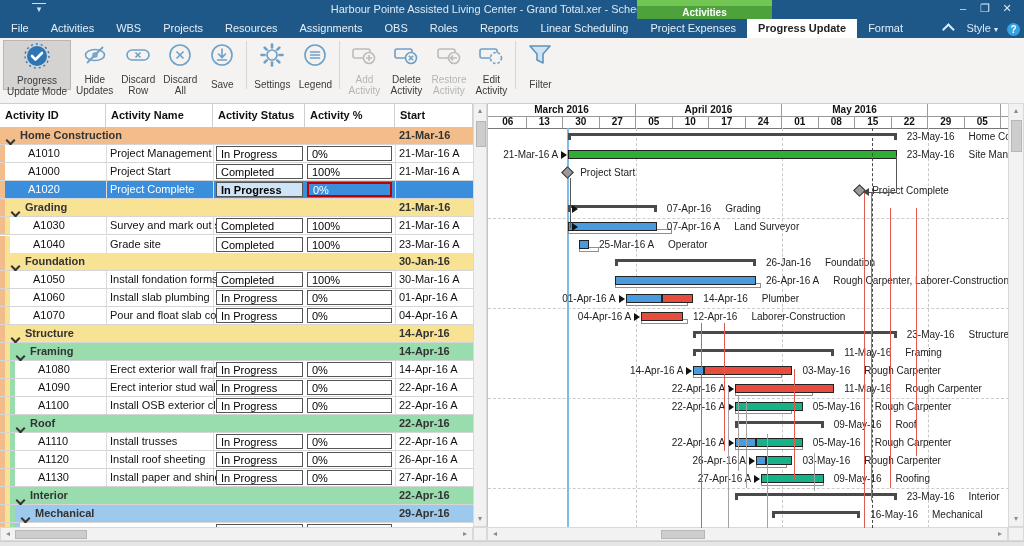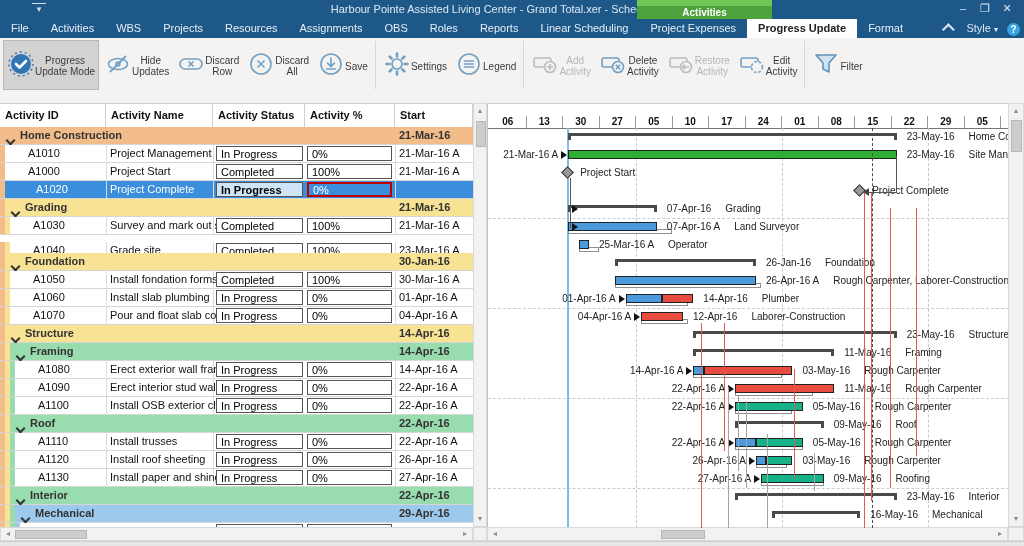--- a/index.html
+++ b/index.html
@@ -17,21 +17,21 @@
   
   .tabsrow{left:0;top:19px;width:1024px;height:19px;background:#1d5888;display:flex;align-items:stretch;}
   .tab{color:#e6eef6;font-size:11px;padding:0 11px;line-height:19px;white-space:nowrap;}
   .tab.sel{background:#fff;color:#222;font-weight:bold;}
   .tabs-right{right:4px;top:19px;height:19px;color:#dce9f5;font-size:11px;line-height:19px;}
   .tabs-right .chev-up{display:inline-block;width:7px;height:7px;border-left:2px solid #dce9f5;border-top:2px solid #dce9f5;transform:rotate(45deg) translateY(3px);margin-right:8px;}
   .helpq{display:inline-block;width:13px;height:13px;border-radius:50%;background:#35a3e0;color:#fff;text-align:center;line-height:13px;font-size:10px;font-weight:bold;margin-left:6px;vertical-align:middle;}
   
   .ribbon{left:0;top:38px;width:1024px;height:65px;background:#f4f3f2;border-bottom:1px solid #d0cecd;}
   .rbar{position:absolute;left:2px;top:2px;height:50px;display:flex;align-items:stretch;}
-  .rbtn{display:flex;flex-direction:row;align-items:center;justify-content:space-between;padding:1px 3px 0 3px;margin:0 1px;min-width:34px;}
+  .rbtn{display:flex;flex-direction:column;align-items:center;justify-content:space-between;padding:1px 3px 0 3px;margin:0 1px;min-width:34px;}
   .rbtn .ric{width:28px;height:28px;}
   .rbtn .rlab{font-size:10px;line-height:11px;text-align:center;color:#3b3b3b;white-space:pre-line;margin-top:1px;}
   .rbtn.active{background:#d5d3d1;border:1px solid #b9b7b5;}
   .rbtn.disabled .rlab{color:#b5b5b5;}
   .rdiv{width:1px;background:#d8d6d4;margin:1px 3px;}
   .rgrouplab{top:88px;left:140px;width:140px;text-align:center;font-size:10px;color:#6f6f6f;}
   
   .tblpane{left:0;top:103px;width:473px;height:424px;background:#fff;border-top:1px solid #d0cecd;overflow:hidden;}
   .thead{position:absolute;left:0;top:0;width:473px;height:23px;background:#fff;border-bottom:1px solid #8f8f8f;}
   .thead .hc{position:absolute;top:0;height:23px;font-size:11px;font-weight:bold;color:#111;line-height:23px;padding-left:5px;border-right:1px solid #cfcfcf;box-sizing:border-box;}
@@ -257,21 +257,21 @@
           <div class="cellbox" style="left: 216px; width: 87px;">Completed</div>
           <div class="cellbox" style="left: 307px; width: 85px;">100%</div>
           <div class="abs" style="left: 399px; top: 0px; color: rgb(17, 17, 17);">21-Mar-16 A</div>
         </div>
         <div class="trow" style="top: 77px;">
           <div class="abs" style="inset: 0px; background: rgb(58, 142, 220);"></div>
           <div class="strip" style="left: 0px; background: rgb(243, 189, 139);"></div>
           <div class="colline" style="left: 106px;"></div>
           <div class="colline" style="left: 213px;"></div>
           <div class="colline" style="left: 395px;"></div>
-          <div class="abs" style="left: 28px; top: 0px; color: rgb(255, 255, 255); margin-left: 8px;">A1020</div>
+          <div class="abs" style="left: 28px; top: 0px; color: rgb(255, 255, 255);">A1020</div>
           <div class="abs" style="left: 110px; top: 0px; color: rgb(255, 255, 255); white-space: nowrap;">Project Complete</div>
           <div class="cellbox" style="left: 216px; width: 87px; background: rgb(207, 228, 247); font-weight: bold; border-width: 1px;">In Progress</div>
           <div class="cellbox" style="left: 307px; width: 85px; background: transparent; color: rgb(255, 255, 255); border: 2px solid rgb(192, 0, 0); line-height: 12px;">0%</div>
           <div class="abs" style="left: 399px; top: 0px; color: rgb(255, 255, 255);"></div>
         </div>
         <div class="trow" style="top: 95px;">
           <div class="abs" style="inset: 0px 0px 0px 5px; background: rgb(248, 226, 148);"></div>
           <div class="strip" style="left: 0px; background: rgb(243, 189, 139);"></div>
           <div class="abs" style="left: 12px; top: 5px;"><span class="chev"></span></div>
           <div class="abs" style="left: 25px; top: 0px; white-space: nowrap;"><span class="grp-name">Grading</span></div>
@@ -282,21 +282,21 @@
           <div class="strip" style="left: 5px; background: rgb(248, 226, 148);"></div>
           <div class="colline" style="left: 106px;"></div>
           <div class="colline" style="left: 213px;"></div>
           <div class="colline" style="left: 395px;"></div>
           <div class="abs" style="left: 33px; top: 0px; color: rgb(17, 17, 17);">A1030</div>
           <div class="abs" style="left: 110px; top: 0px; color: rgb(17, 17, 17); white-space: nowrap;">Survey and mark out site</div>
           <div class="cellbox" style="left: 216px; width: 87px;">Completed</div>
           <div class="cellbox" style="left: 307px; width: 85px;">100%</div>
           <div class="abs" style="left: 399px; top: 0px; color: rgb(17, 17, 17);">21-Mar-16 A</div>
         </div>
-        <div class="trow" style="top: 138px; padding-left: 12px;">
+        <div class="trow" style="top: 132px; padding-left: 12px;">
           <div class="strip" style="left: 0px; background: rgb(243, 189, 139);"></div>
           <div class="strip" style="left: 5px; background: rgb(248, 226, 148);"></div>
           <div class="colline" style="left: 106px;"></div>
           <div class="colline" style="left: 213px;"></div>
           <div class="colline" style="left: 395px;"></div>
           <div class="abs" style="left: 33px; top: 0px; color: rgb(17, 17, 17);">A1040</div>
           <div class="abs" style="left: 110px; top: 0px; color: rgb(17, 17, 17); white-space: nowrap;">Grade site</div>
           <div class="cellbox" style="left: 216px; width: 87px;">Completed</div>
           <div class="cellbox" style="left: 307px; width: 85px;">100%</div>
           <div class="abs" style="left: 399px; top: 0px; color: rgb(17, 17, 17);">23-Mar-16 A</div>
@@ -473,20 +473,26 @@
       </div>
   </div>
 
   <div class="abs sb" style="left:473px;top:103px;width:14px;height:424px;">
     <div class="ar" style="top:1px;left:0;">▴</div>
     <div class="thumb" style="left:2px;top:17px;width:10px;height:26px;"></div>
     <div class="ar" style="bottom:1px;left:0;">▾</div>
   </div>
 
   <div class="abs gpane">
+    <div class="gmonths" id="gmonths">
+        <div class="gm" style="left: 0px; width: 148px;">March 2016</div>
+        <div class="gm" style="left: 148px; width: 146px;">April 2016</div>
+        <div class="gm" style="left: 294px; width: 146px;">May 2016</div>
+        <div class="gm" style="left: 440px; width: 73px;"></div>
+      </div>
     <div class="gweeks" id="gweeks">
         <div class="gw" style="left: 2px; width: 36.5px;">06</div>
         <div class="gw" style="left: 38.5px; width: 36.5px;">13</div>
         <div class="gw" style="left: 75px; width: 36.5px;">30</div>
         <div class="gw" style="left: 111.5px; width: 36.5px;">27</div>
         <div class="gw" style="left: 148px; width: 36.5px;">05</div>
         <div class="gw" style="left: 184.5px; width: 36.5px;">10</div>
         <div class="gw" style="left: 221px; width: 36.5px;">17</div>
         <div class="gw" style="left: 257.5px; width: 36.5px; text-align: center;">24</div>
         <div class="gw" style="left: 294px; width: 36.5px;">01</div>

